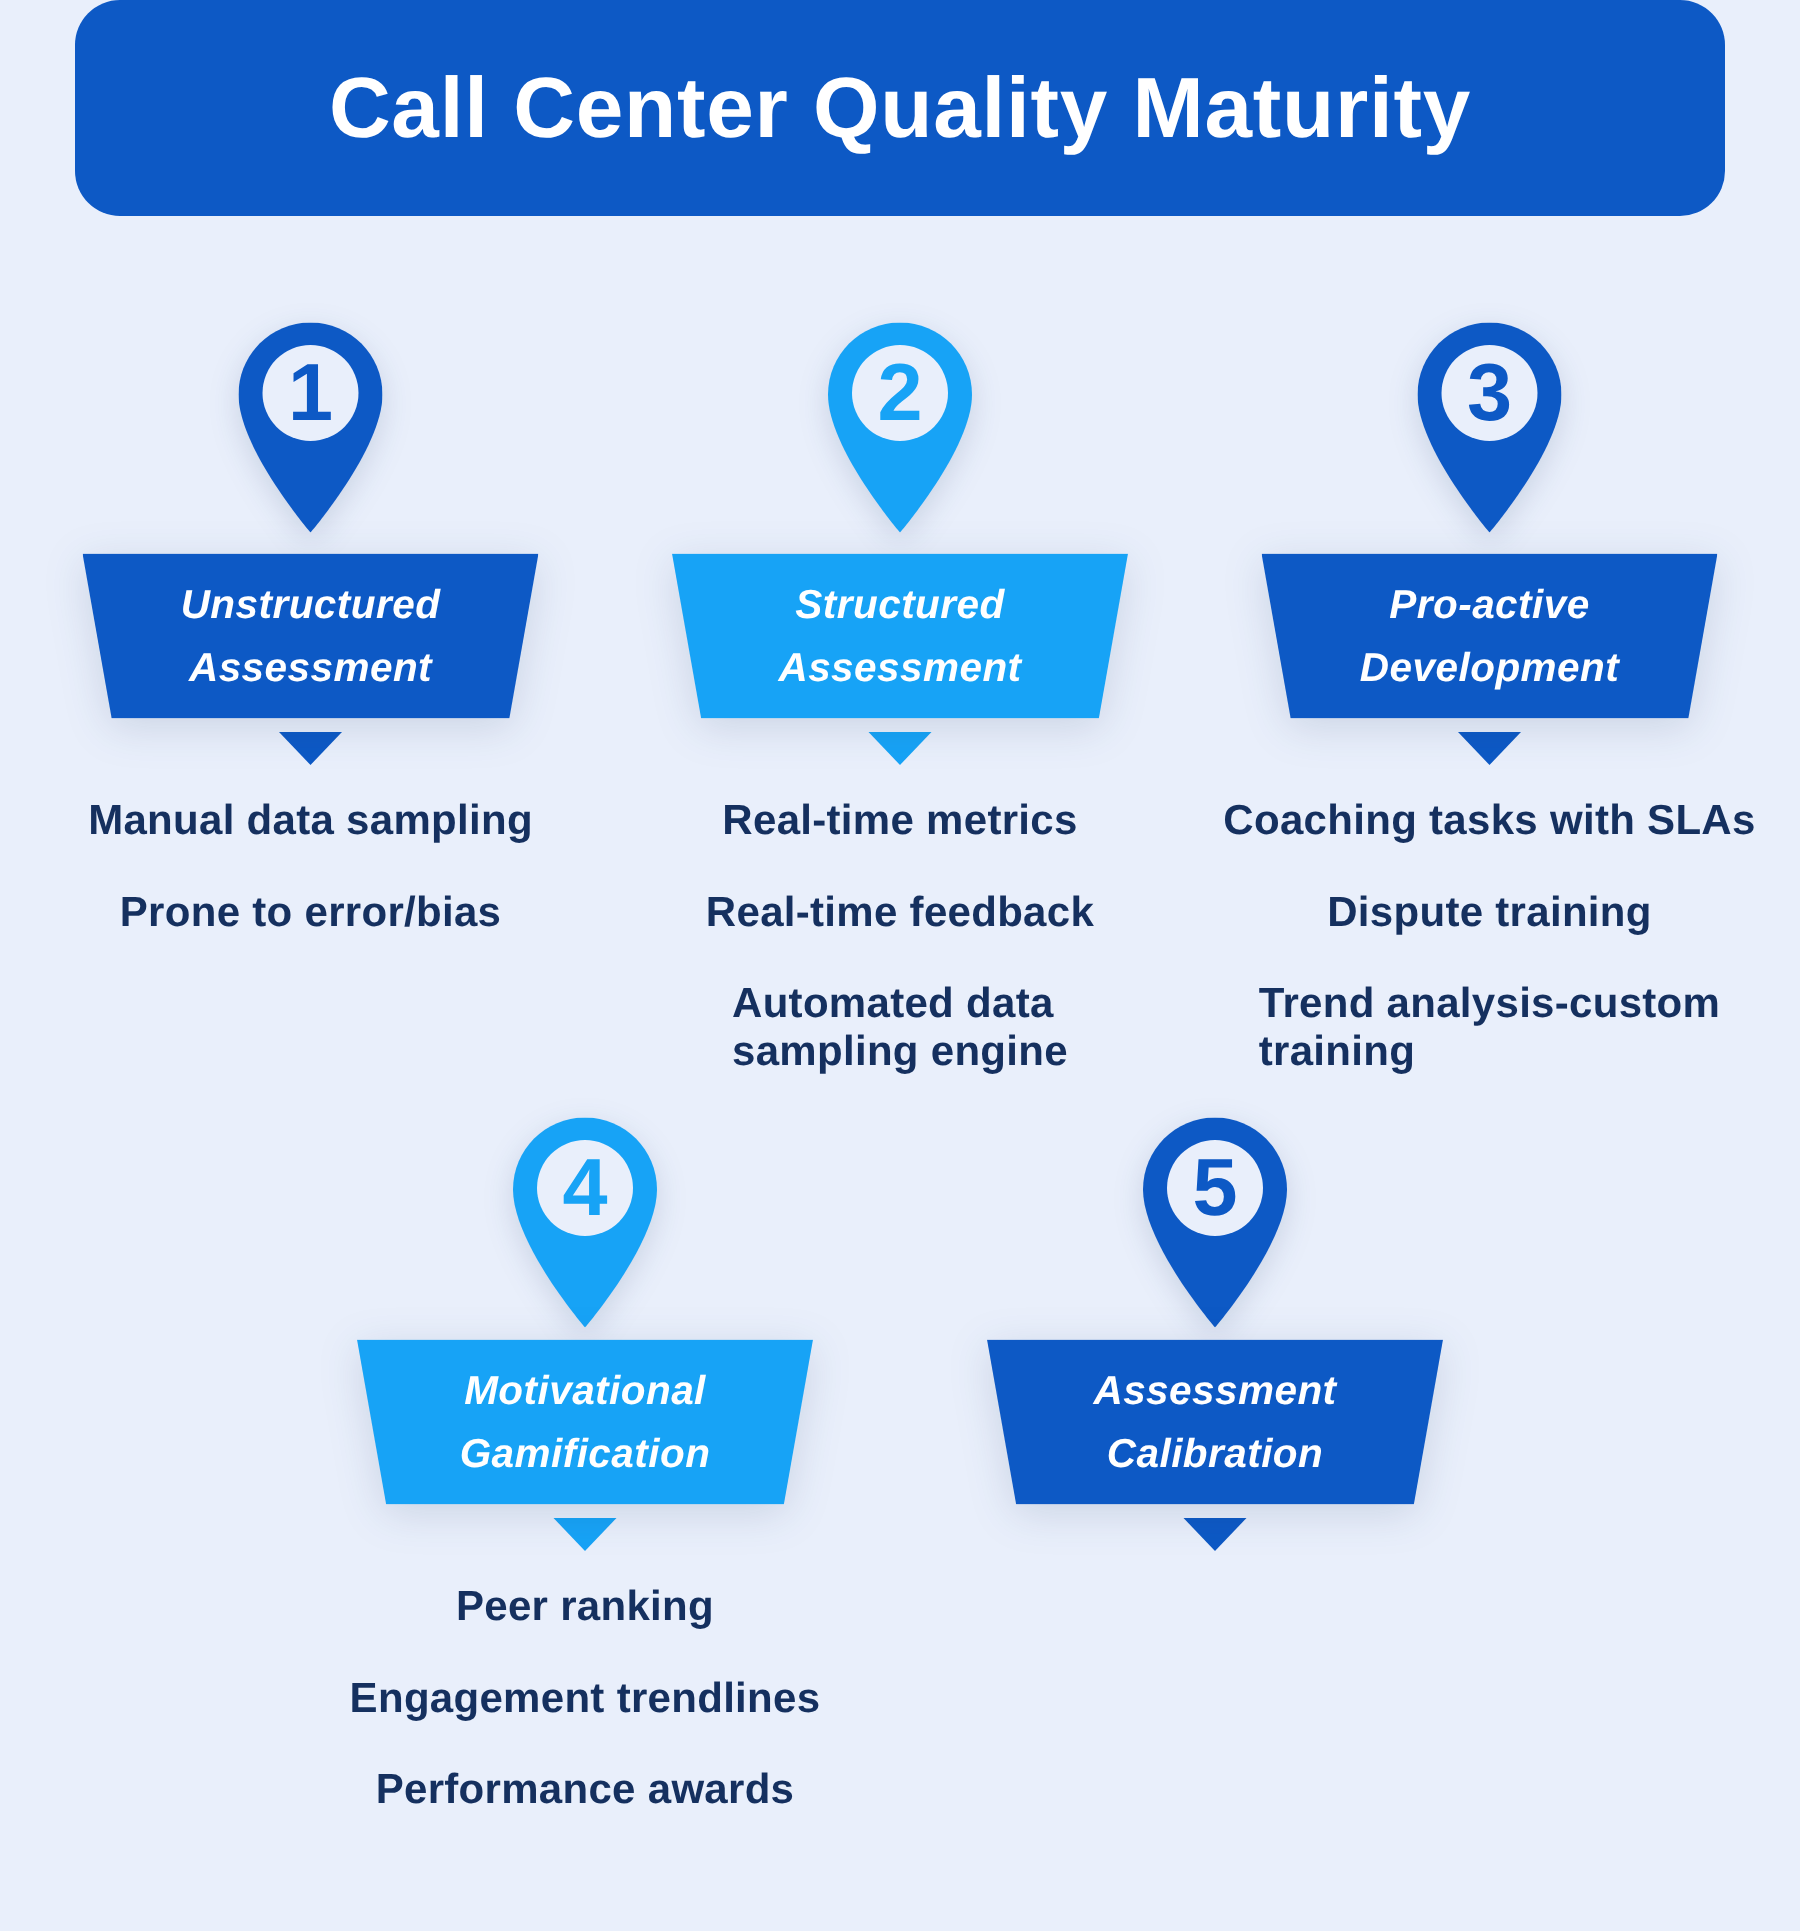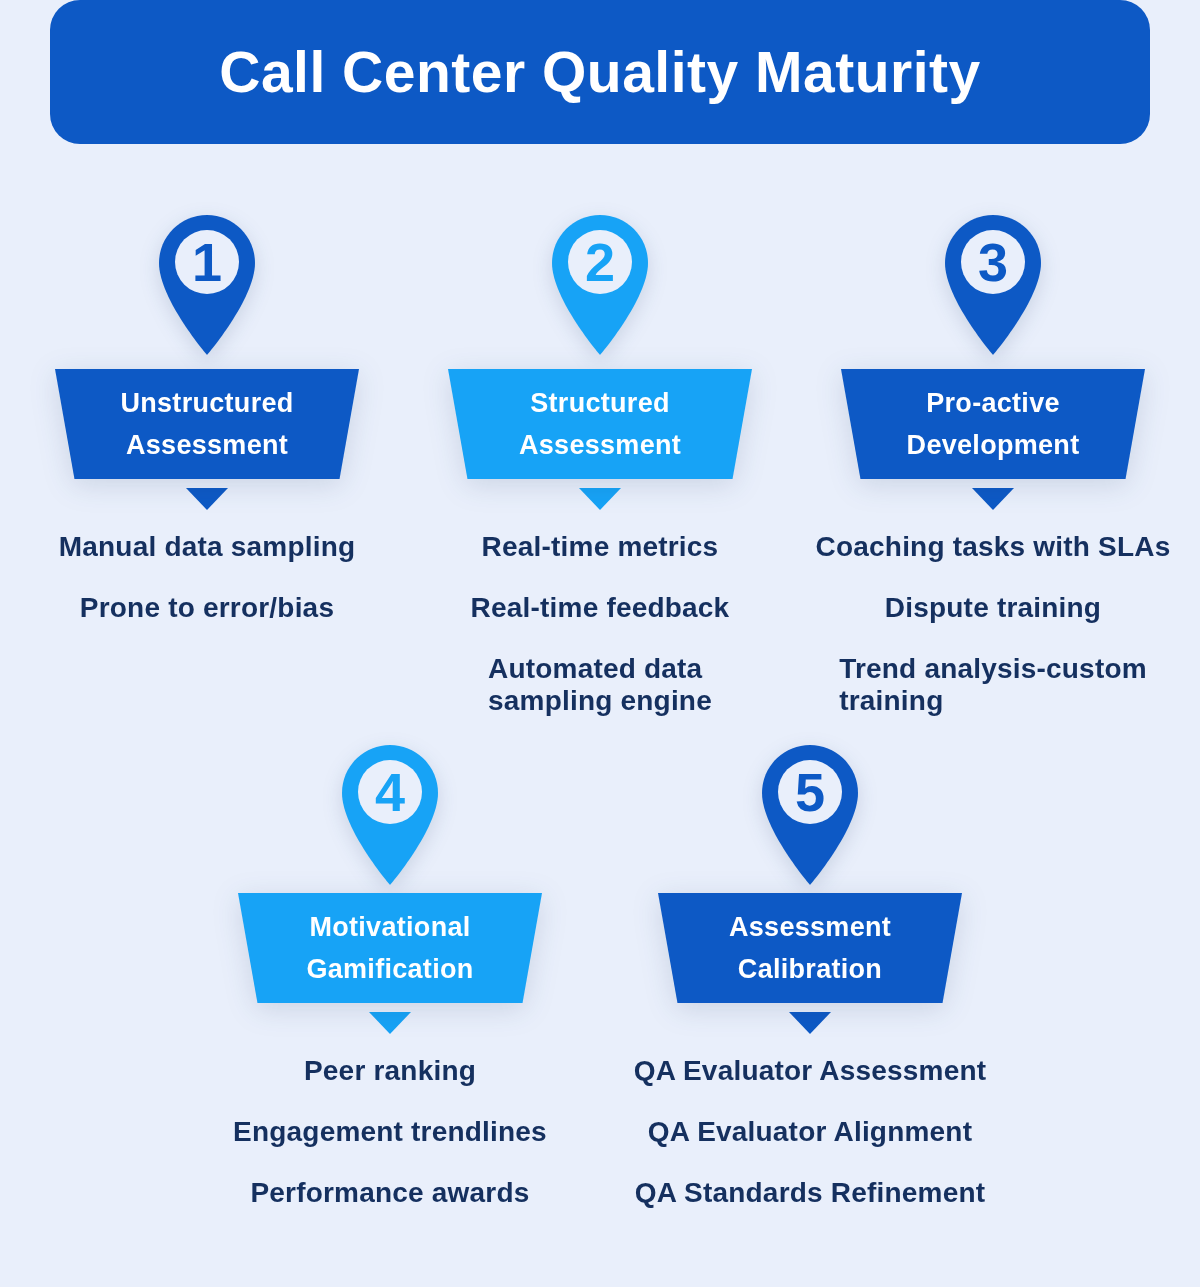--- a/index.html
+++ b/index.html
@@ -52,20 +52,21 @@
     position:absolute;left:0;top:0;width:96px;height:94px;
     display:flex;align-items:center;justify-content:center;
     font-size:54px;font-weight:bold;
   }
   .theme-dark .pin-number{color:var(--dark-blue);}
   .theme-light .pin-number{color:var(--light-blue);}
   
   .banner-wrap{
     margin-top:14px;
     filter:drop-shadow(0 6px 14px rgba(20,48,95,.14));
+    font-style:italic;
   }
   .row-2 .banner-wrap{margin-top:8px;}
   .banner{
     width:304px;height:110px;
     clip-path:polygon(0 0,100% 0,93.6% 100%,6.4% 100%);
     display:flex;align-items:center;justify-content:center;
   }
   .theme-dark .banner{background:var(--dark-blue);}
   .theme-light .banner{background:var(--light-blue);}
   .banner-label{
@@ -213,22 +214,17 @@
         </svg>
         <span class="pin-number">5</span>
       </div>
       <div class="banner-wrap">
         <div class="banner">
           <span class="banner-label">Assessment
 Calibration</span>
         </div>
       </div>
       <div class="pointer-triangle"></div>
-      <ul class="items">
-        <li class="item">QA Evaluator Assessment</li>
-        <li class="item">QA Evaluator Alignment</li>
-        <li class="item">QA Standards Refinement</li>
-      </ul>
     </div>
 
   </section>
 
 </div>
 
 </body></html>

